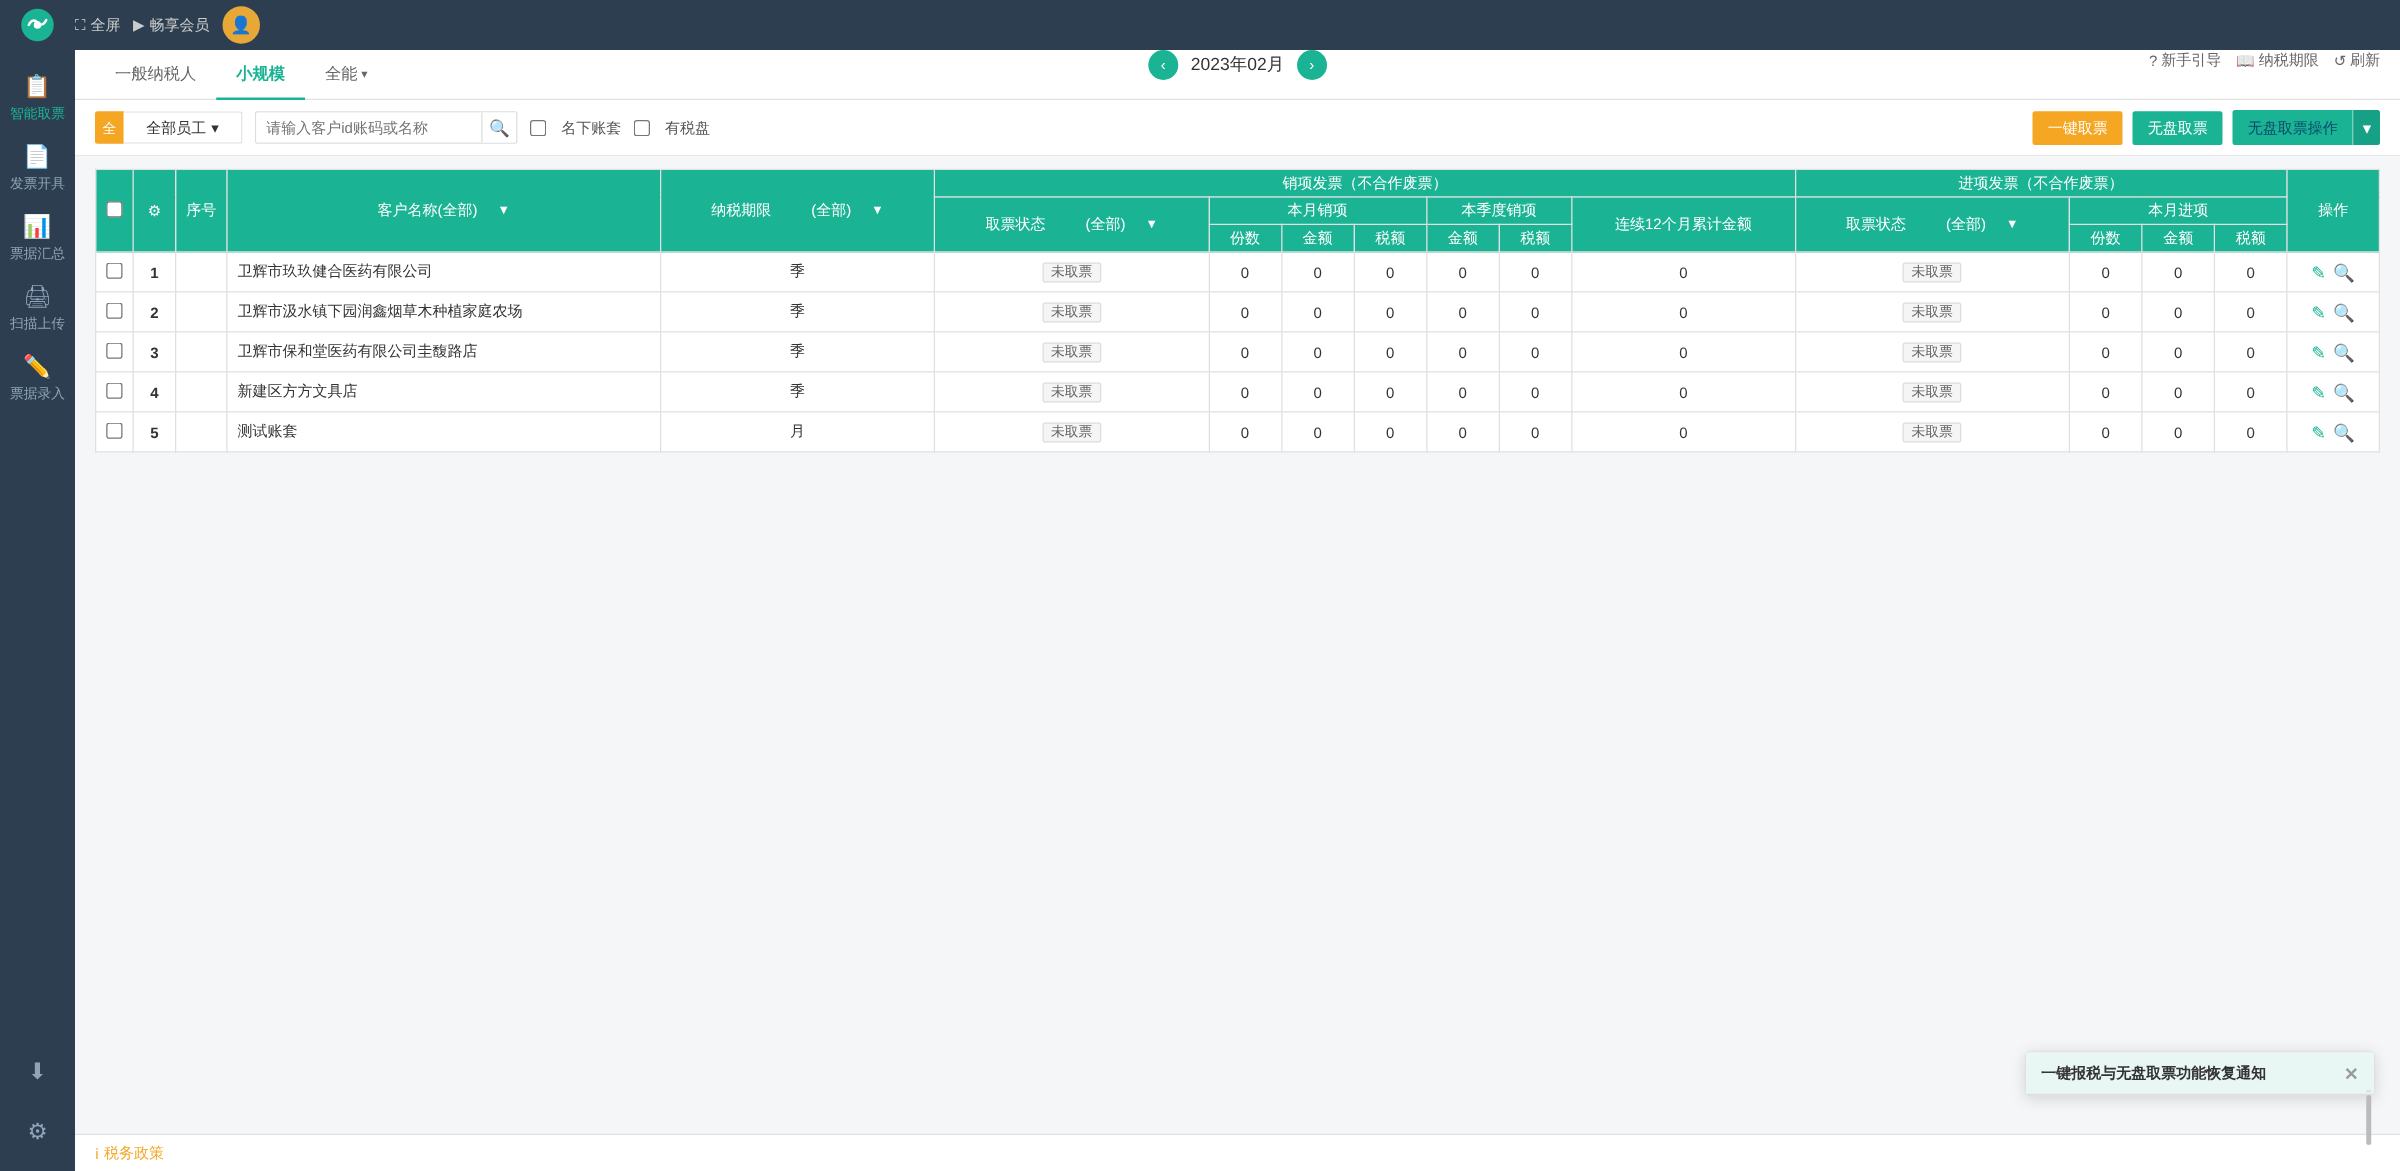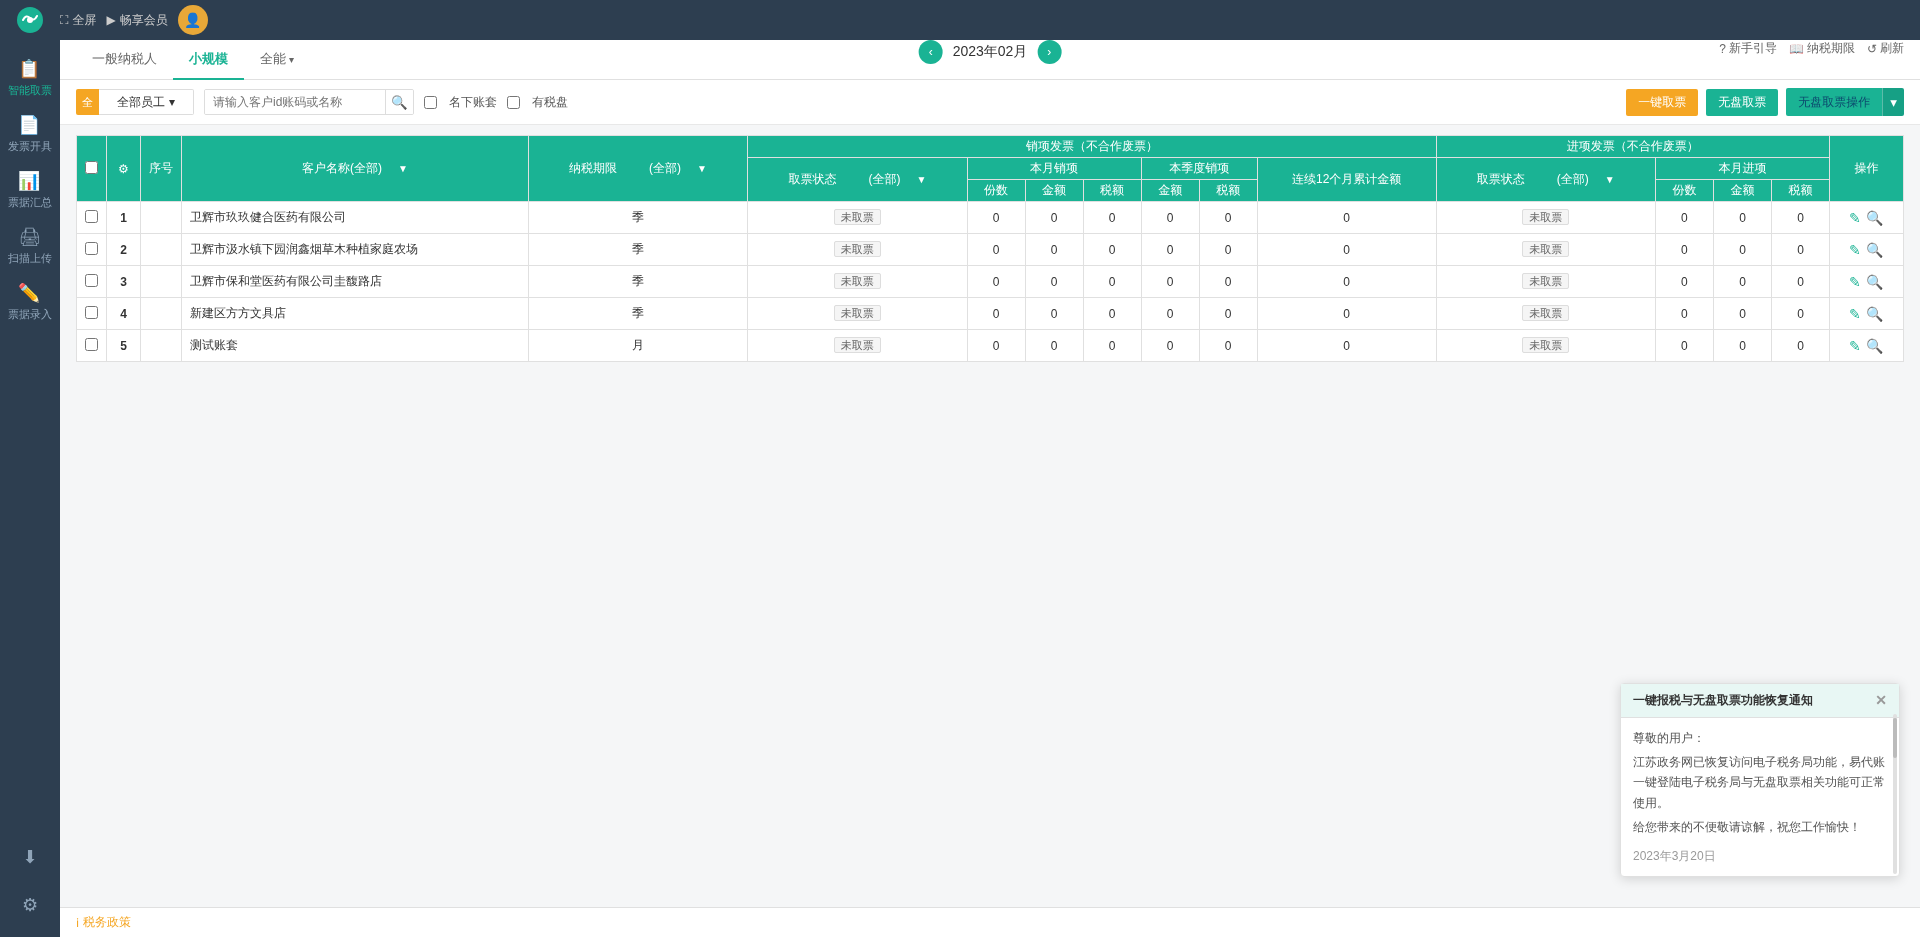--- a/index.html
+++ b/index.html
@@ -707,26 +707,16 @@
     <span>ℹ</span>
     <a href="#" style="margin-left:4px;">税务政策</a>
   </div>
 </div>
 
 <div class="notification-popup">
   <div class="notification-header">
     <span>一键报税与无盘取票功能恢复通知</span>
     <span class="notification-close">✕</span>
   </div>
-  <div class="notification-body">
-    <p>尊敬的用户：</p>
-    <p style="margin-top:4px;">
-      江苏政务网已恢复访问电子税务局功能，易代账一键登陆电子税务局与无盘取票相关功能可正常使用。
-    </p>
-    <p style="margin-top:4px;">
-      给您带来的不便敬请谅解，祝您工作愉快！
-    </p>
-    <p class="date">2023年3月20日</p>
-  </div>
   <div class="notification-scrollbar">
     <div class="notification-scrollbar-thumb"></div>
   </div>
 </div>
 
 </body></html>

